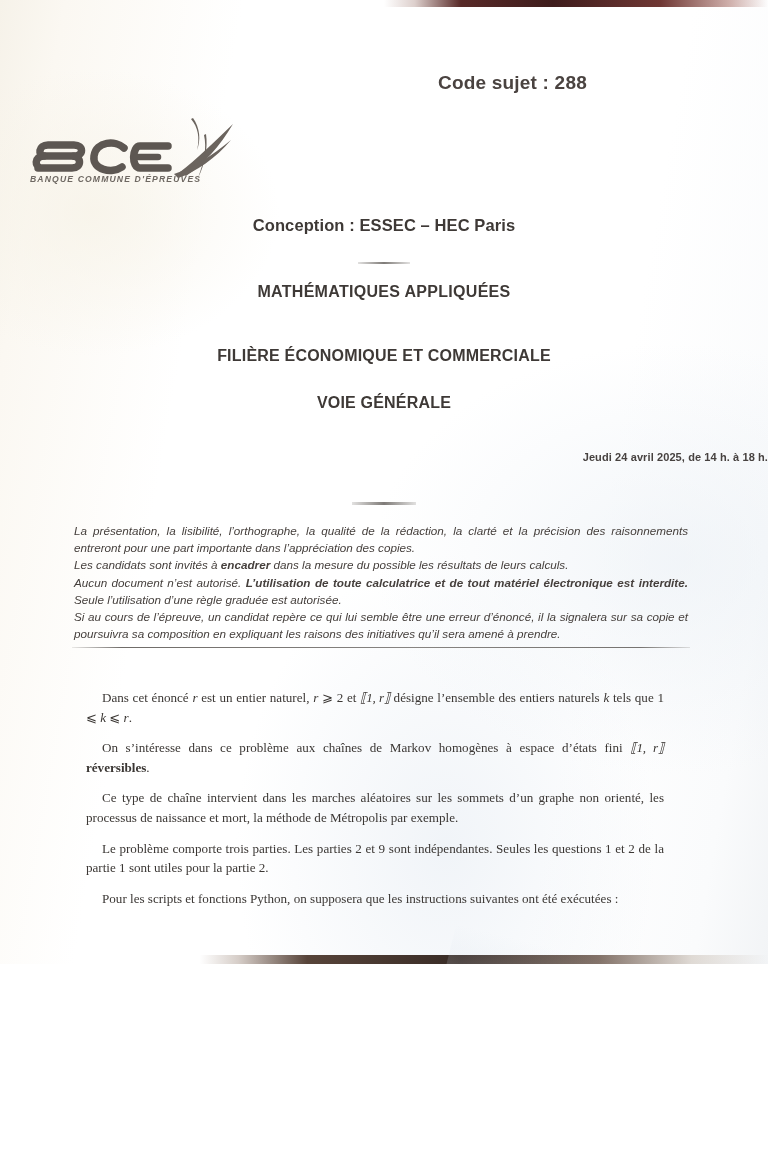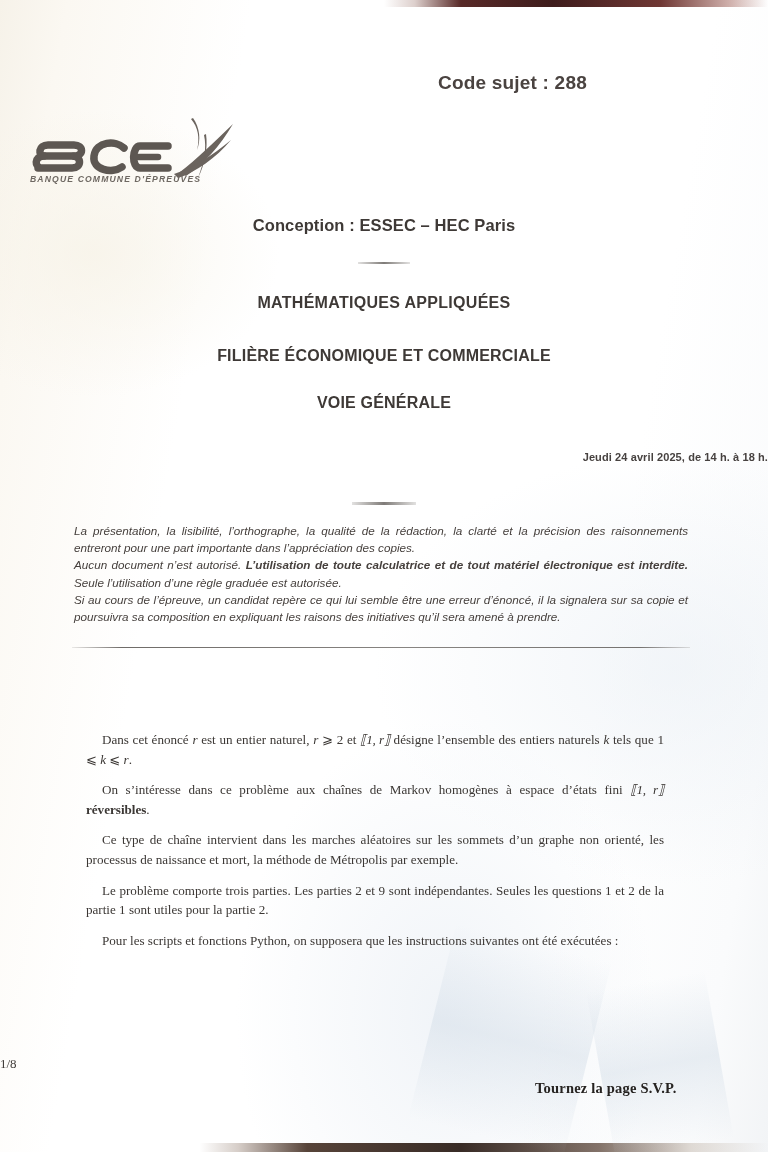--- a/index.html
+++ b/index.html
@@ -6,21 +6,21 @@
     margin: 0;
     padding: 0;
     background: #ffffff;
   }
   body {
     font-family: "Liberation Serif", serif;
   }
   #page {
     position: relative;
     width: 768px;
-    height: 1152px;
+    height: 964px;
     overflow: hidden;
     background:
       radial-gradient(ellipse 420px 300px at 88% 58%, rgba(232,238,244,0.55) 0%, rgba(255,255,255,0) 72%),
       radial-gradient(ellipse 300px 420px at 58% 88%, rgba(226,233,241,0.50) 0%, rgba(255,255,255,0) 70%),
       radial-gradient(ellipse 260px 200px at 12% 22%, rgba(247,243,232,0.80) 0%, rgba(255,255,255,0) 72%),
       linear-gradient(100deg, #f6f2e9 0%, #fbf8f2 7%, #ffffff 26%, #ffffff 74%, #fafbfc 92%, #f2f4f6 100%);
   }
   
   .edge-top {
     position: absolute;
@@ -86,21 +86,21 @@
   .tblock {
     position: absolute;
     left: 0;
     width: 768px;
     text-align: center;
     font-family: "Liberation Sans", sans-serif;
     font-weight: bold;
     color: #3e3936;
   }
   .t-conception { top: 216px; font-size: 16.5px; letter-spacing: 0.1px; }
-  .t-matiere    { top: 294px; font-size: 16px; letter-spacing: 0.3px; }
+  .t-matiere    { top: 283px; font-size: 16px; letter-spacing: 0.3px; }
   .t-filiere    { top: 347px; font-size: 16px; letter-spacing: 0.2px; }
   .t-voie       { top: 394px; font-size: 16px; letter-spacing: 0.2px; }
   .t-date       { top: 451px; font-size: 11px; font-weight: bold; color: #474240; letter-spacing: 0.1px; text-align: right; }
 
   .rule-short {
     position: absolute;
     height: 2px;
     background: linear-gradient(90deg, rgba(140,136,132,0.25), rgba(104,100,96,0.85), rgba(140,136,132,0.25));
   }
   .rule-1 { left: 358px; top: 262px; width: 52px; }
@@ -123,21 +123,21 @@
     line-height: 17.2px;
     color: #46403d;
   }
   .instructions p { margin: 0; }
   .instructions .just { text-align: justify; }
   .instructions b { font-weight: bold; }
 
   
   .body-text {
     position: absolute;
-    left: 86px; top: 730px;
+    left: 86px; top: 688px;
     width: 578px;
     font-family: "Liberation Serif", serif;
     font-size: 13.1px;
     line-height: 19.6px;
     color: #3b3734;
     text-align: justify;
   }
   .body-text p {
     margin: 0 0 11px 0;
     text-indent: 16px;
@@ -203,20 +203,21 @@
   <div class="tblock t-conception">Conception : ESSEC – HEC Paris</div>
   <div class="rule-short rule-1"></div>
   <div class="tblock t-matiere">MATHÉMATIQUES APPLIQUÉES</div>
   <div class="tblock t-filiere">FILIÈRE ÉCONOMIQUE ET COMMERCIALE</div>
   <div class="tblock t-voie">VOIE GÉNÉRALE</div>
   <div class="tblock t-date">Jeudi 24 avril 2025, de 14 h. à 18 h.</div>
   <div class="rule-short rule-2"></div>
 
   <div class="instructions">
     <p class="just">La présentation, la lisibilité, l’orthographe, la qualité de la rédaction, la clarté et la précision des raisonnements entreront pour une part importante dans l’appréciation des copies.</p>
+    <p><span>Les candidats sont invités à </span><b>encadrer</b><span> dans la mesure du possible les résultats de leurs calculs.</span></p>
     <p class="just"><span>Aucun document n’est autorisé. </span><b>L’utilisation de toute calculatrice et de tout matériel électronique est interdite.</b><span> Seule l’utilisation d’une règle graduée est autorisée.</span></p>
     <p class="just">Si au cours de l’épreuve, un candidat repère ce qui lui semble être une erreur d’énoncé, il la signalera sur sa copie et poursuivra sa composition en expliquant les raisons des initiatives qu’il sera amené à prendre.</p>
   </div>
   <div class="rule-long"></div>
 
   <div class="body-text">
     <p><span>Dans cet énoncé </span><var>r</var><span> est un entier naturel, </span><var>r</var><span> ⩾ 2 et </span><span class="intv mvar">⟦1, r⟧</span><span> désigne l’ensemble des entiers naturels </span><var>k</var><span> tels que 1 ⩽ </span><var>k</var><span> ⩽ </span><var>r</var><span>.</span></p>
 
     <p><span>On s’intéresse dans ce problème aux chaînes de Markov homogènes à espace d’états fini </span><span class="intv mvar">⟦1, r⟧</span> <b>réversibles</b><span>.</span></p>
 

